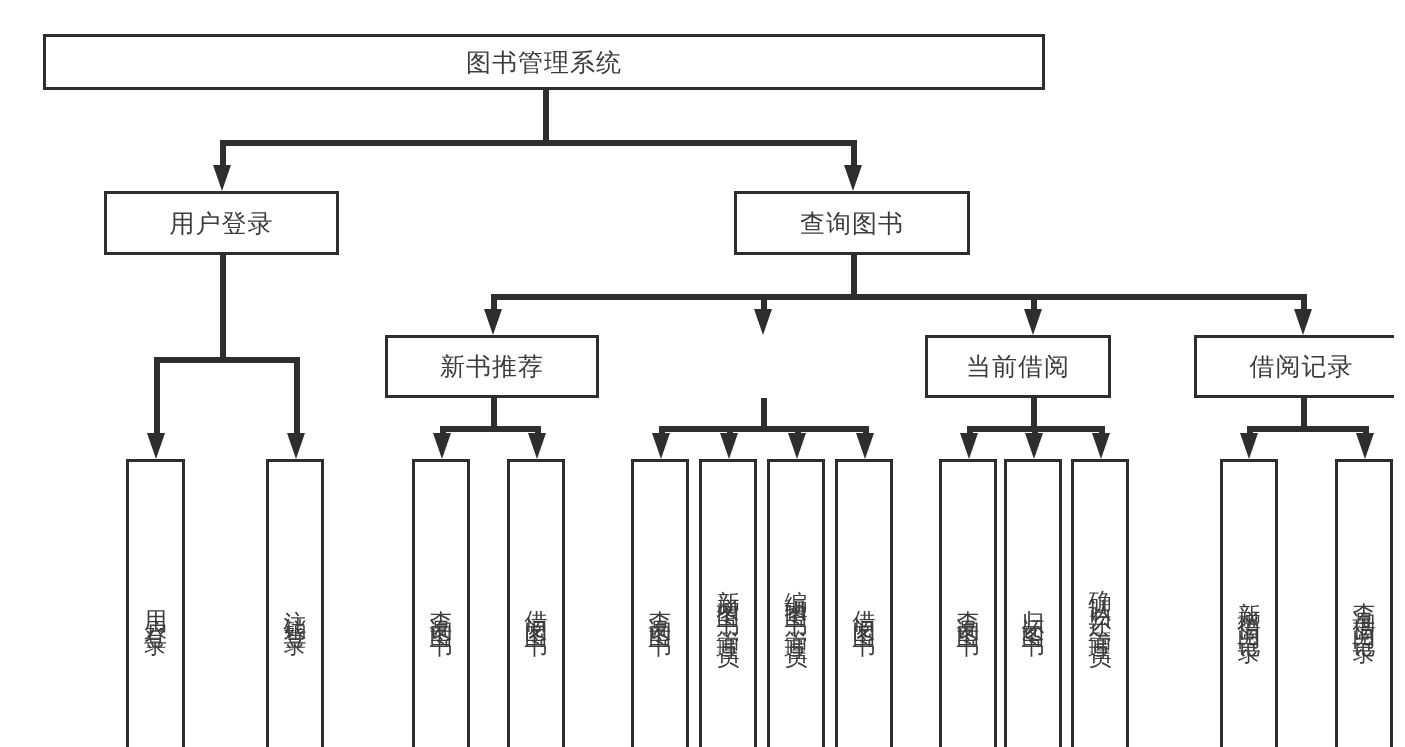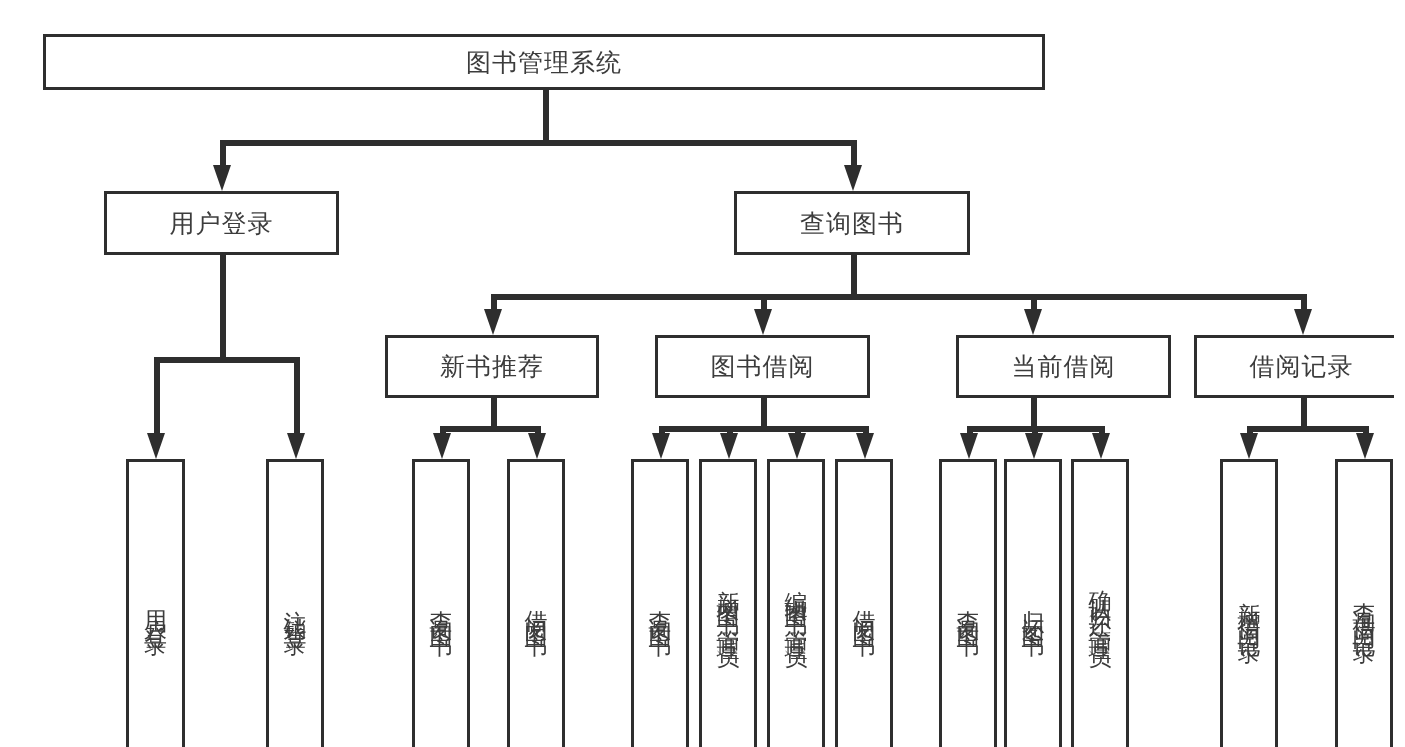--- a/index.html
+++ b/index.html
@@ -82,22 +82,21 @@
   <div class="hl" style="left:1225px;top:404px;width:119px"></div>
   <div class="arrow" style="left:1225px;top:404px;height:7px"></div>
   <div class="arrow" style="left:1341px;top:404px;height:7px"></div>
 
   <div class="node hnode" style="left:21px;top:12px;width:1002px;height:56px">图书管理系统</div>
 
   <div class="node hnode" style="left:82px;top:169px;width:235px;height:64px">用户登录</div>
   <div class="node hnode" style="left:712px;top:169px;width:236px;height:64px">查询图书</div>
 
   <div class="node hnode" style="left:363px;top:313px;width:214px;height:63px">新书推荐</div>
-  <div class="node hnode" style="left:633px;top:313px;width:215px;height:63px">图书借阅</div>
-  <div class="node hnode" style="left:934px;top:313px;width:215px;height:63px">当前借阅</div>
+  <div class="node hnode" style="left:903px;top:313px;width:186px;height:63px">当前借阅</div>
   <div class="node hnode" style="left:1172px;top:313px;width:215px;height:63px">借阅记录</div>
 
   <div class="node vnode" style="left:104px;top:437px;width:59px;height:298px">用户登录</div>
   <div class="node vnode" style="left:244px;top:437px;width:58px;height:298px">注销登录</div>
 
   <div class="node vnode" style="left:390px;top:437px;width:58px;height:298px">查询图书</div>
   <div class="node vnode" style="left:485px;top:437px;width:58px;height:298px">借阅图书</div>
 
   <div class="node vnode" style="left:609px;top:437px;width:58px;height:298px">查询图书</div>
   <div class="node vnode" style="left:677px;top:437px;width:58px;height:298px">新增图书（管理员）</div>

